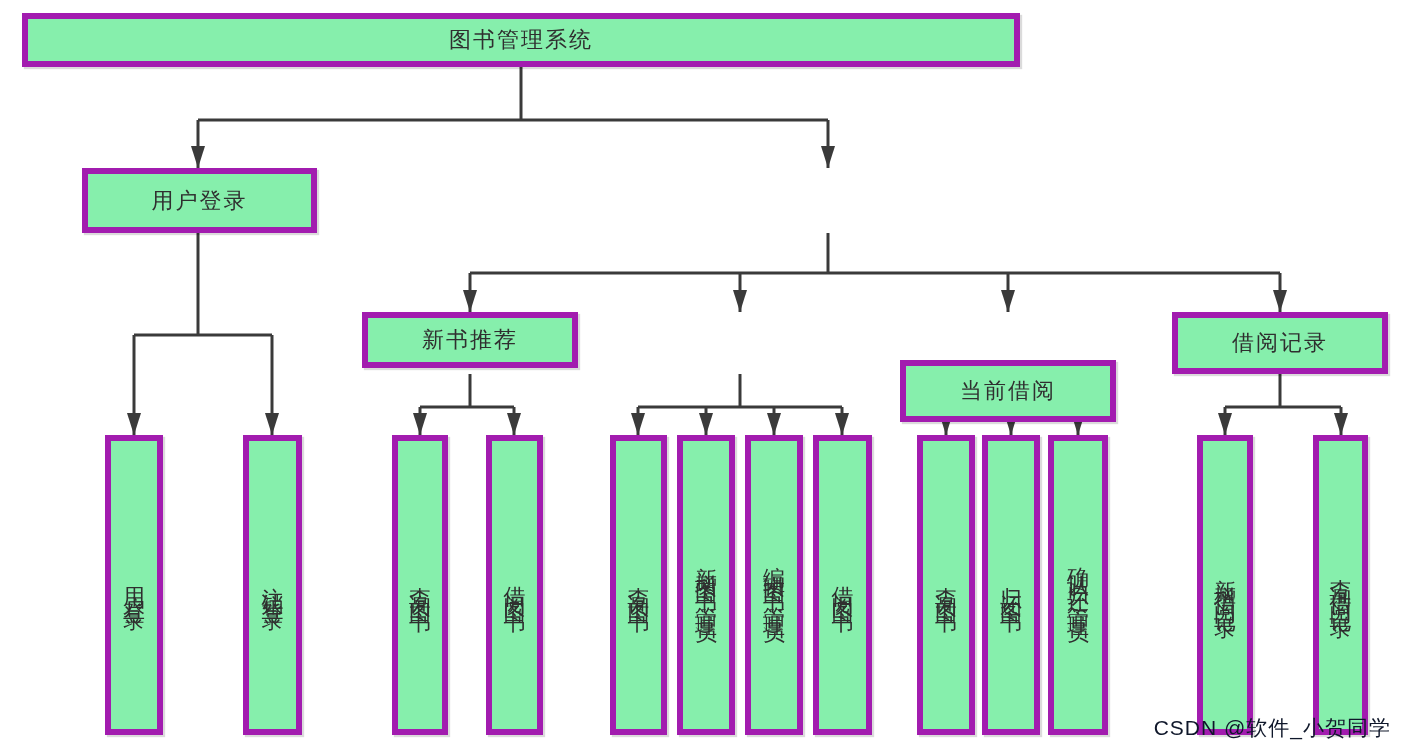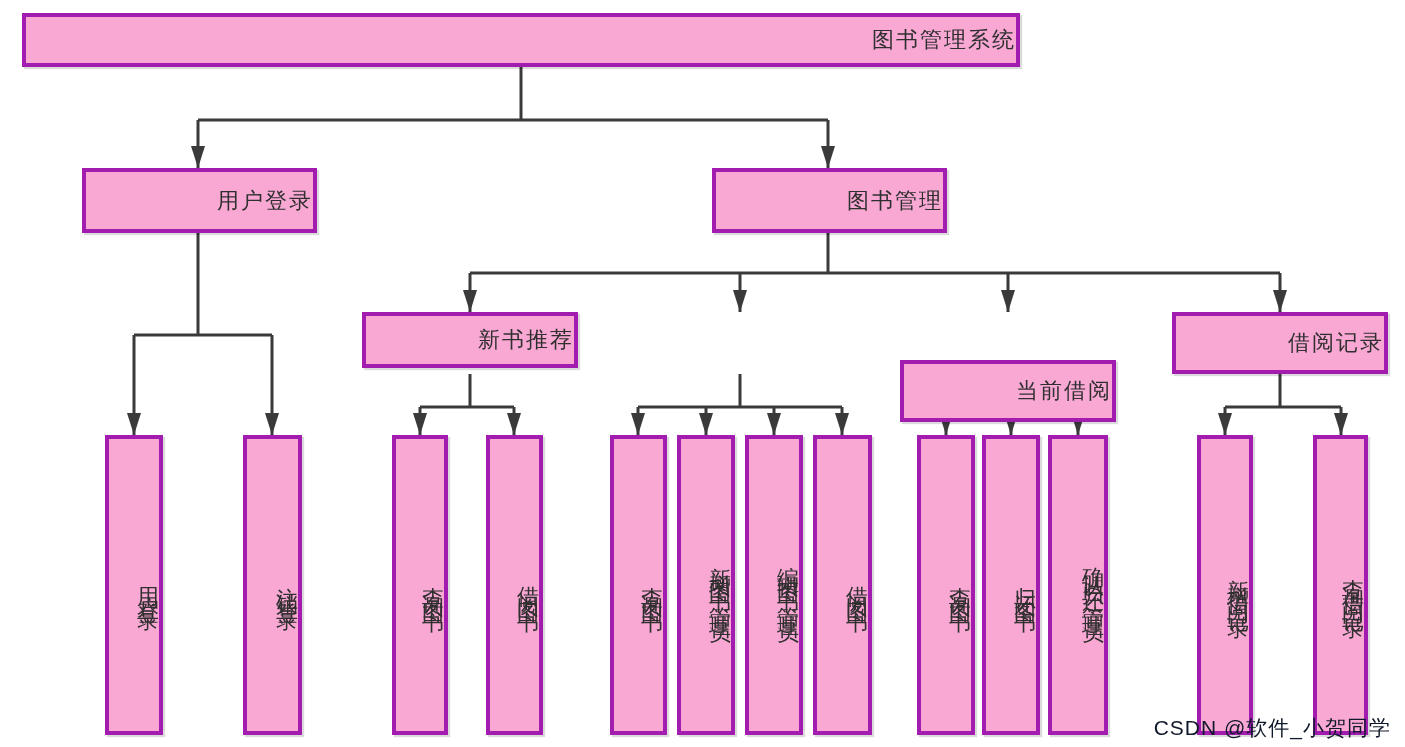--- a/index.html
+++ b/index.html
@@ -2,23 +2,23 @@
 <html><head>
 <meta charset="utf-8">
 <style>
   html,body { margin:0; padding:0; background:#ffffff; }
   .stage {
     position:relative; width:1405px; height:747px; background:#ffffff;
     font-family:"Liberation Sans", sans-serif; overflow:hidden;
   }
   .connectors { position:absolute; left:0; top:0; z-index:1; }
   .node {
-    position:absolute; box-sizing:border-box; background:#f9a8d4;
-    border:4px solid #a21caf; box-shadow:2px 2px 1px rgba(0,0,0,0.14);
-    display:flex; align-items:center; justify-content:flex-end;
+    position:absolute; box-sizing:border-box; background:#86efac;
+    border:6px solid #a21caf; box-shadow:2px 2px 1px rgba(0,0,0,0.14);
+    display:flex; align-items:center; justify-content:center;
     color:#2f2f2f; font-size:22px; z-index:2;
   }
   .hnode span { letter-spacing:2px; white-space:nowrap; }
   .leaf { top:435px; height:300px; }
   .leaf span {
     writing-mode:vertical-rl; text-orientation:mixed;
     letter-spacing:8px; line-height:1;
   }
   .watermark {
     position:absolute; right:14px; bottom:5px; z-index:3;
@@ -80,23 +80,20 @@
     </g>
   </svg>
 
   <div class="node hnode" style="left:22px; top:13px; width:998px; height:54px;">
     <span>图书管理系统</span>
   </div>
 
   <div class="node hnode" style="left:82px; top:168px; width:235px; height:65px;">
     <span>用户登录</span>
   </div>
-  <div class="node hnode" style="left:712px; top:168px; width:235px; height:65px;">
-    <span>图书管理</span>
-  </div>
 
   <div class="node hnode" style="left:362px; top:312px; width:216px; height:56px;">
     <span>新书推荐</span>
   </div>
   <div class="node hnode" style="left:900px; top:312px; width:216px; height:62px;margin-top:48px;">
     <span>当前借阅</span>
   </div>
   <div class="node hnode" style="left:1172px; top:312px; width:216px; height:62px;">
     <span>借阅记录</span>
   </div>

